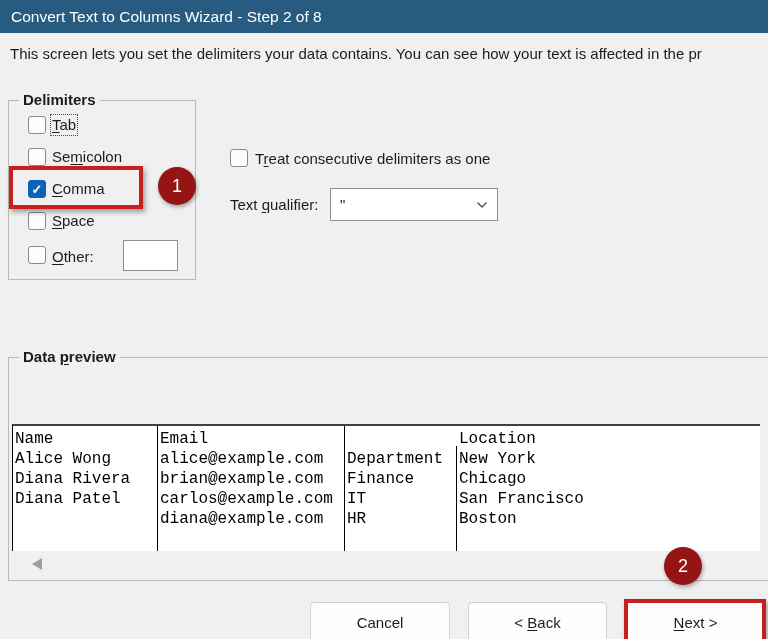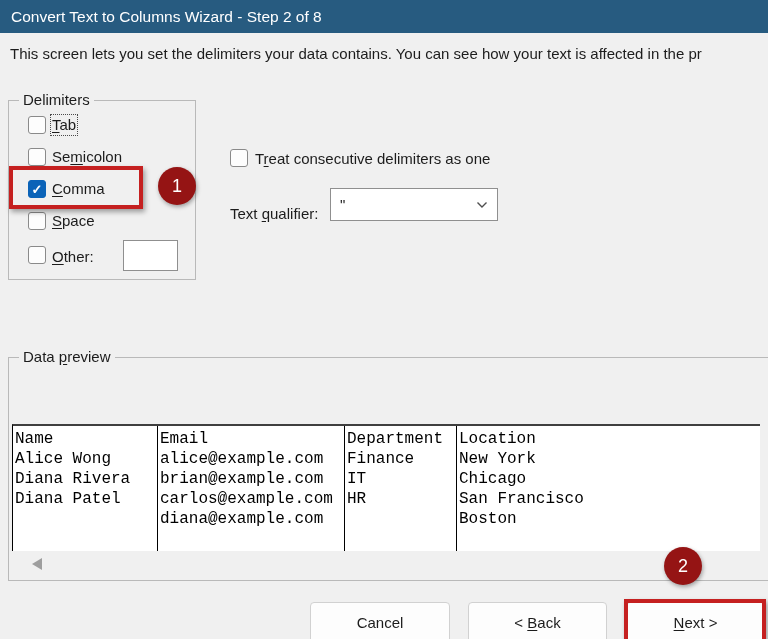--- a/index.html
+++ b/index.html
@@ -21,21 +21,21 @@
   
   .intro{
     left:10px;top:45px;width:760px;font-size:15px;color:#1c1c1c;
     white-space:nowrap;overflow:hidden;
   }
 
   
   .groupbox{border:1px solid #b9b9b9;background:transparent;}
   .groupbox-label{
     background:#f0f0f0;padding:0 4px;font-size:15px;color:#1c1c1c;
-    line-height:17px;white-space:nowrap;z-index:2;
+    line-height:17px;white-space:nowrap;z-index:2;font-weight:bold;
   }
   u{text-decoration:underline;text-underline-offset:2px;}
 
   
   .checkbox{
     width:18px;height:18px;box-sizing:border-box;background:#fdfdfd;
     border:1px solid #8a8a8a;border-radius:3px;
     display:flex;align-items:center;justify-content:center;
   }
   .checkbox .check-glyph{display:none;color:#fff;font-size:13px;line-height:1;font-weight:bold;}
@@ -132,21 +132,21 @@
   
 </div>
 <div class="abs cb-label" style="left:52px;top:248px;"><span></span><u>O</u><span>ther:</span></div>
 <input class="abs text-input" style="left: 123px; top: 240px; width: 55px; height: 31px;" value="">
 
 <div class="abs checkbox" style="left:230px;top:149px;">
   
 </div>
 <div class="abs cb-label" style="left:255px;top:150px;"><span>T</span><u>r</u><span>eat consecutive delimiters as one</span></div>
 
-<div class="abs cb-label" style="left:230px;top:205px;"><span>Text </span><u>q</u><span>ualifier:</span></div>
+<div class="abs cb-label" style="left:230px;top:196px;"><span>Text </span><u>q</u><span>ualifier:</span></div>
 <div class="abs combobox" style="left:330px;top:188px;width:168px;height:33px;">
   <span class="value">"</span>
   <span class="chev">
     <svg width="12" height="8" viewBox="0 0 12 8">
         <polyline points="1.5,1.5 6,6 10.5,1.5" fill="none" stroke="#4f4f4f" stroke-width="1.4"></polyline>
       </svg>
   </span>
 </div>
 
 <div class="abs groupbox" style="left:8px;top:357px;width:1100px;height:222px;"></div>
@@ -159,21 +159,21 @@
     <div>Diana Rivera</div>
     <div>Diana Patel</div>
   </div>
   <div class="pv-col" style="width:187px;">
     <div>Email</div>
     <div>alice@example.com</div>
     <div>brian@example.com</div>
     <div>carlos@example.com</div>
     <div>diana@example.com</div>
   </div>
-  <div class="pv-col" style="width:112px;">
+  <div class="pv-col" style="width:112px;margin-top:20px;">
     <div>Department</div>
     <div>Finance</div>
     <div>IT</div>
     <div>HR</div>
   </div>
   <div class="pv-col" style="flex:1;">
     <div>Location</div>
     <div>New York</div>
     <div>Chicago</div>
     <div>San Francisco</div>

